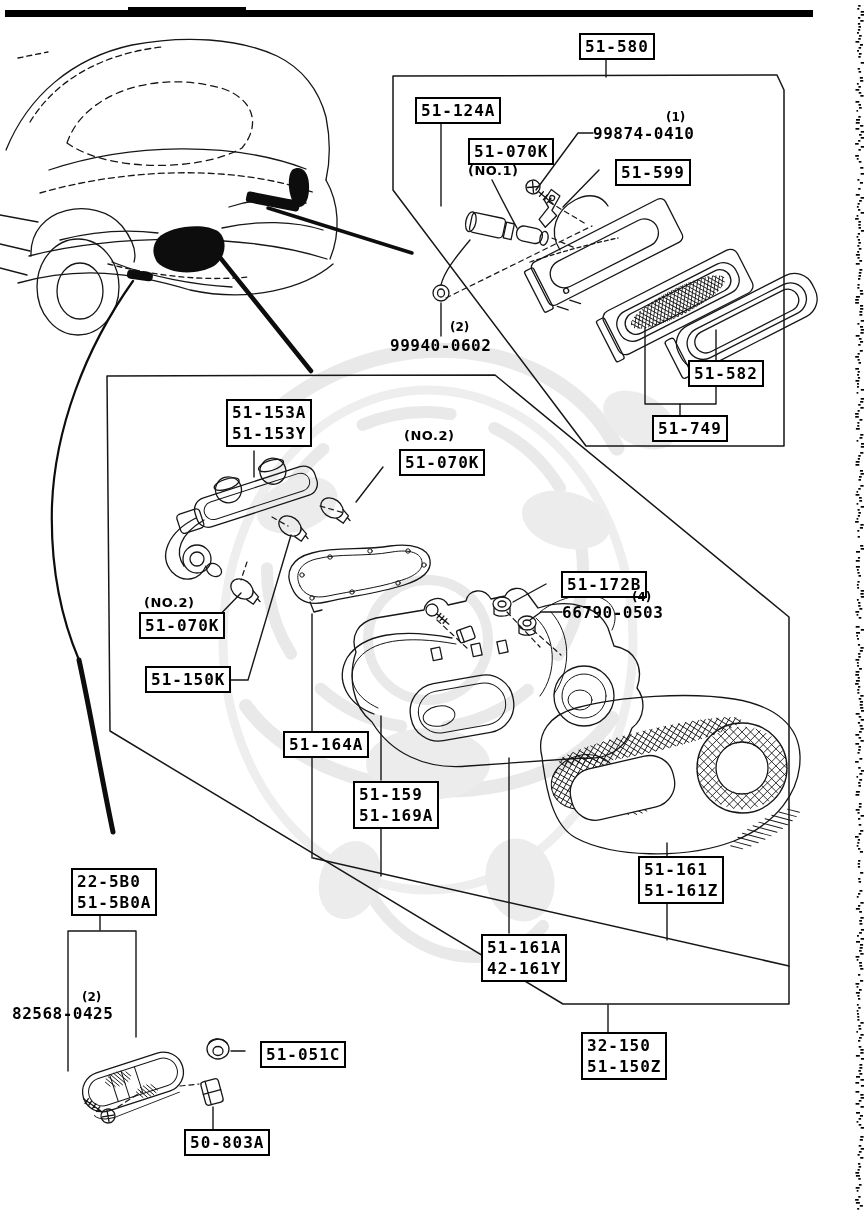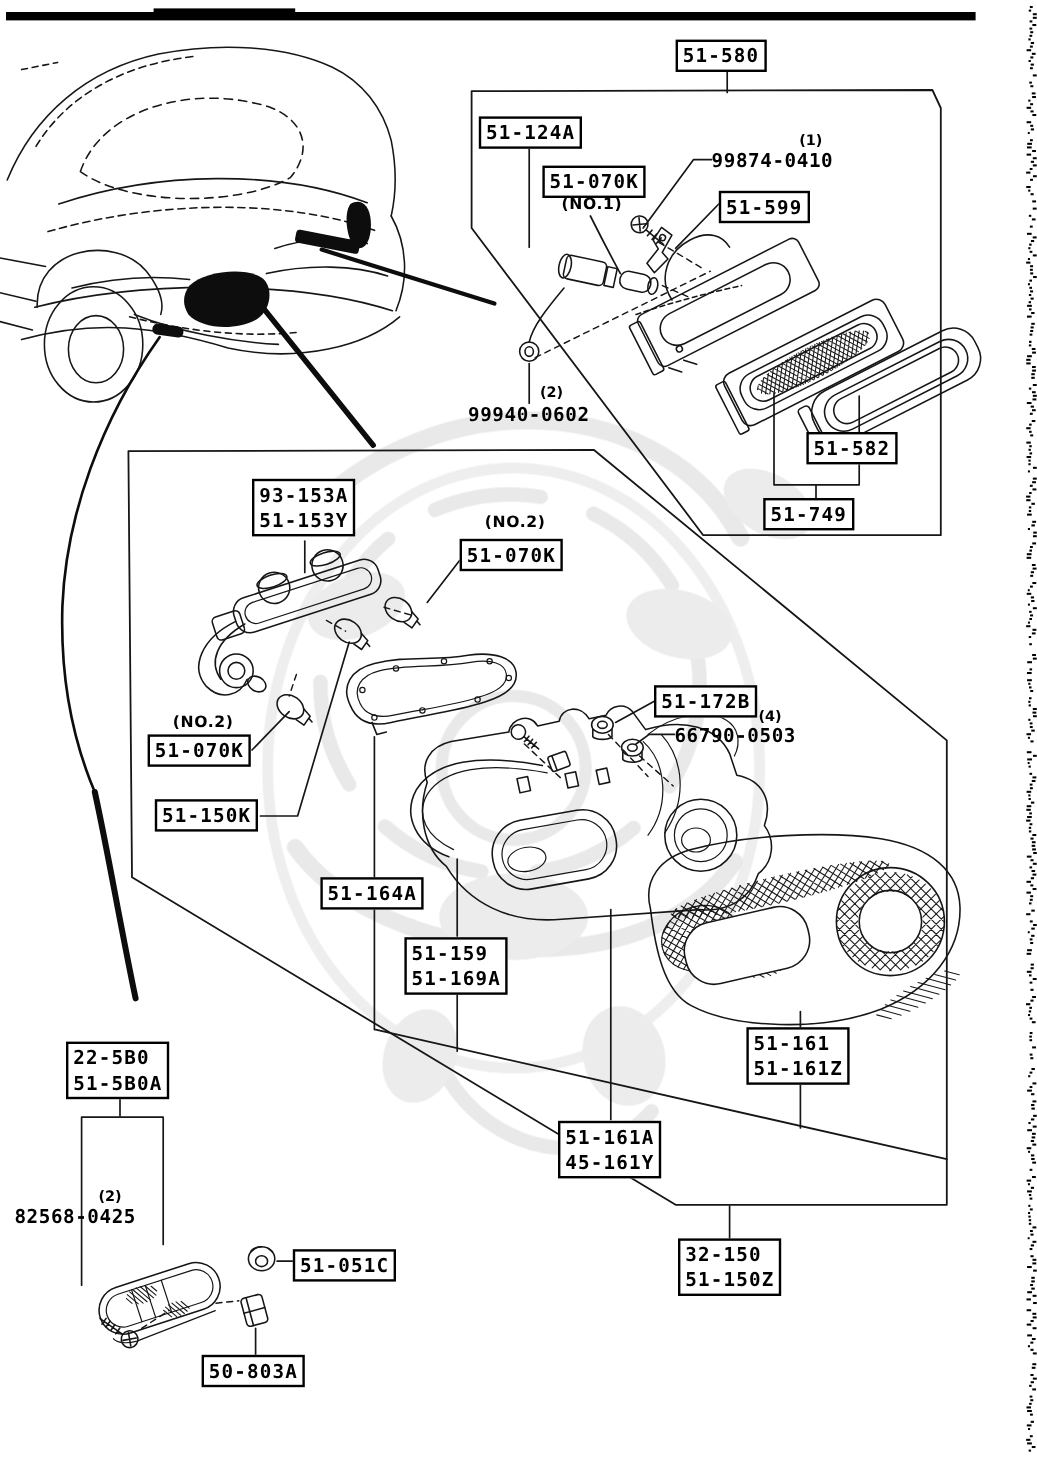--- a/index.html
+++ b/index.html
@@ -1,21 +1,21 @@
 <!DOCTYPE html>
 <html><head>
 <meta charset="utf-8">
 <style>
   html,body{margin:0;padding:0;background:#ffffff;}
   #stage{position:relative;width:864px;height:1214px;background:#fff;overflow:hidden;
          font-family:"DejaVu Sans Mono",monospace;}
   #art{position:absolute;left:0;top:0;width:864px;height:1214px;}
   .co{position:absolute;border:2px solid #000;background:#fff;color:#000;
       font:bold 16px/21px "DejaVu Sans Mono",monospace;letter-spacing:1px;
-      padding:1px 4px;white-space:nowrap;z-index:3;}
+      padding:1px 4px;white-space:nowrap;z-index:3;margin-left:16px;}
   .co span{display:block;}
   .pl{position:absolute;color:#000;font:bold 16px "DejaVu Sans Mono",monospace;
       letter-spacing:.5px;white-space:nowrap;z-index:3;}
   .qt{position:absolute;color:#000;font:bold 12px "DejaVu Sans",sans-serif;z-index:3;}
   .nt{position:absolute;color:#000;font:bold 13px "DejaVu Sans",sans-serif;letter-spacing:.5px;z-index:3;}
 </style>
 </head>
 <body>
 
 <div id="stage">
@@ -660,21 +660,21 @@
       <span>51-599</span>
     </div>
   <div class="co" style="left:672px;top:360px">
       <span>51-582</span>
     </div>
   <div class="co" style="left:636px;top:415px">
       <span>51-749</span>
     </div>
 
   <div class="co" style="left:210px;top:399px">
-    <span>93-153A</span>
+    <span>51-153A</span>
     <span>51-153Y</span>
   </div>
   <div class="nt" style="left:404px;top:428px">(NO.2)</div>
   <div class="co" style="left:383px;top:449px">
       <span>51-070K</span>
     </div>
   <div class="nt" style="left:144px;top:595px">(NO.2)</div>
   <div class="co" style="left:123px;top:612px">
       <span>51-070K</span>
     </div>
@@ -691,21 +691,21 @@
   <div class="co" style="left:337px;top:781px">
     <span>51-159</span>
     <span>51-169A</span>
   </div>
   <div class="co" style="left:622px;top:856px">
     <span>51-161</span>
     <span>51-161Z</span>
   </div>
   <div class="co" style="left:465px;top:934px">
     <span>51-161A</span>
-    <span>45-161Y</span>
+    <span>42-161Y</span>
   </div>
   <div class="co" style="left:565px;top:1032px">
     <span>32-150</span>
     <span>51-150Z</span>
   </div>
   <div class="co" style="left:55px;top:868px">
     <span>22-5B0</span>
     <span>51-5B0A</span>
   </div>
   <div class="co" style="left:244px;top:1041px">

